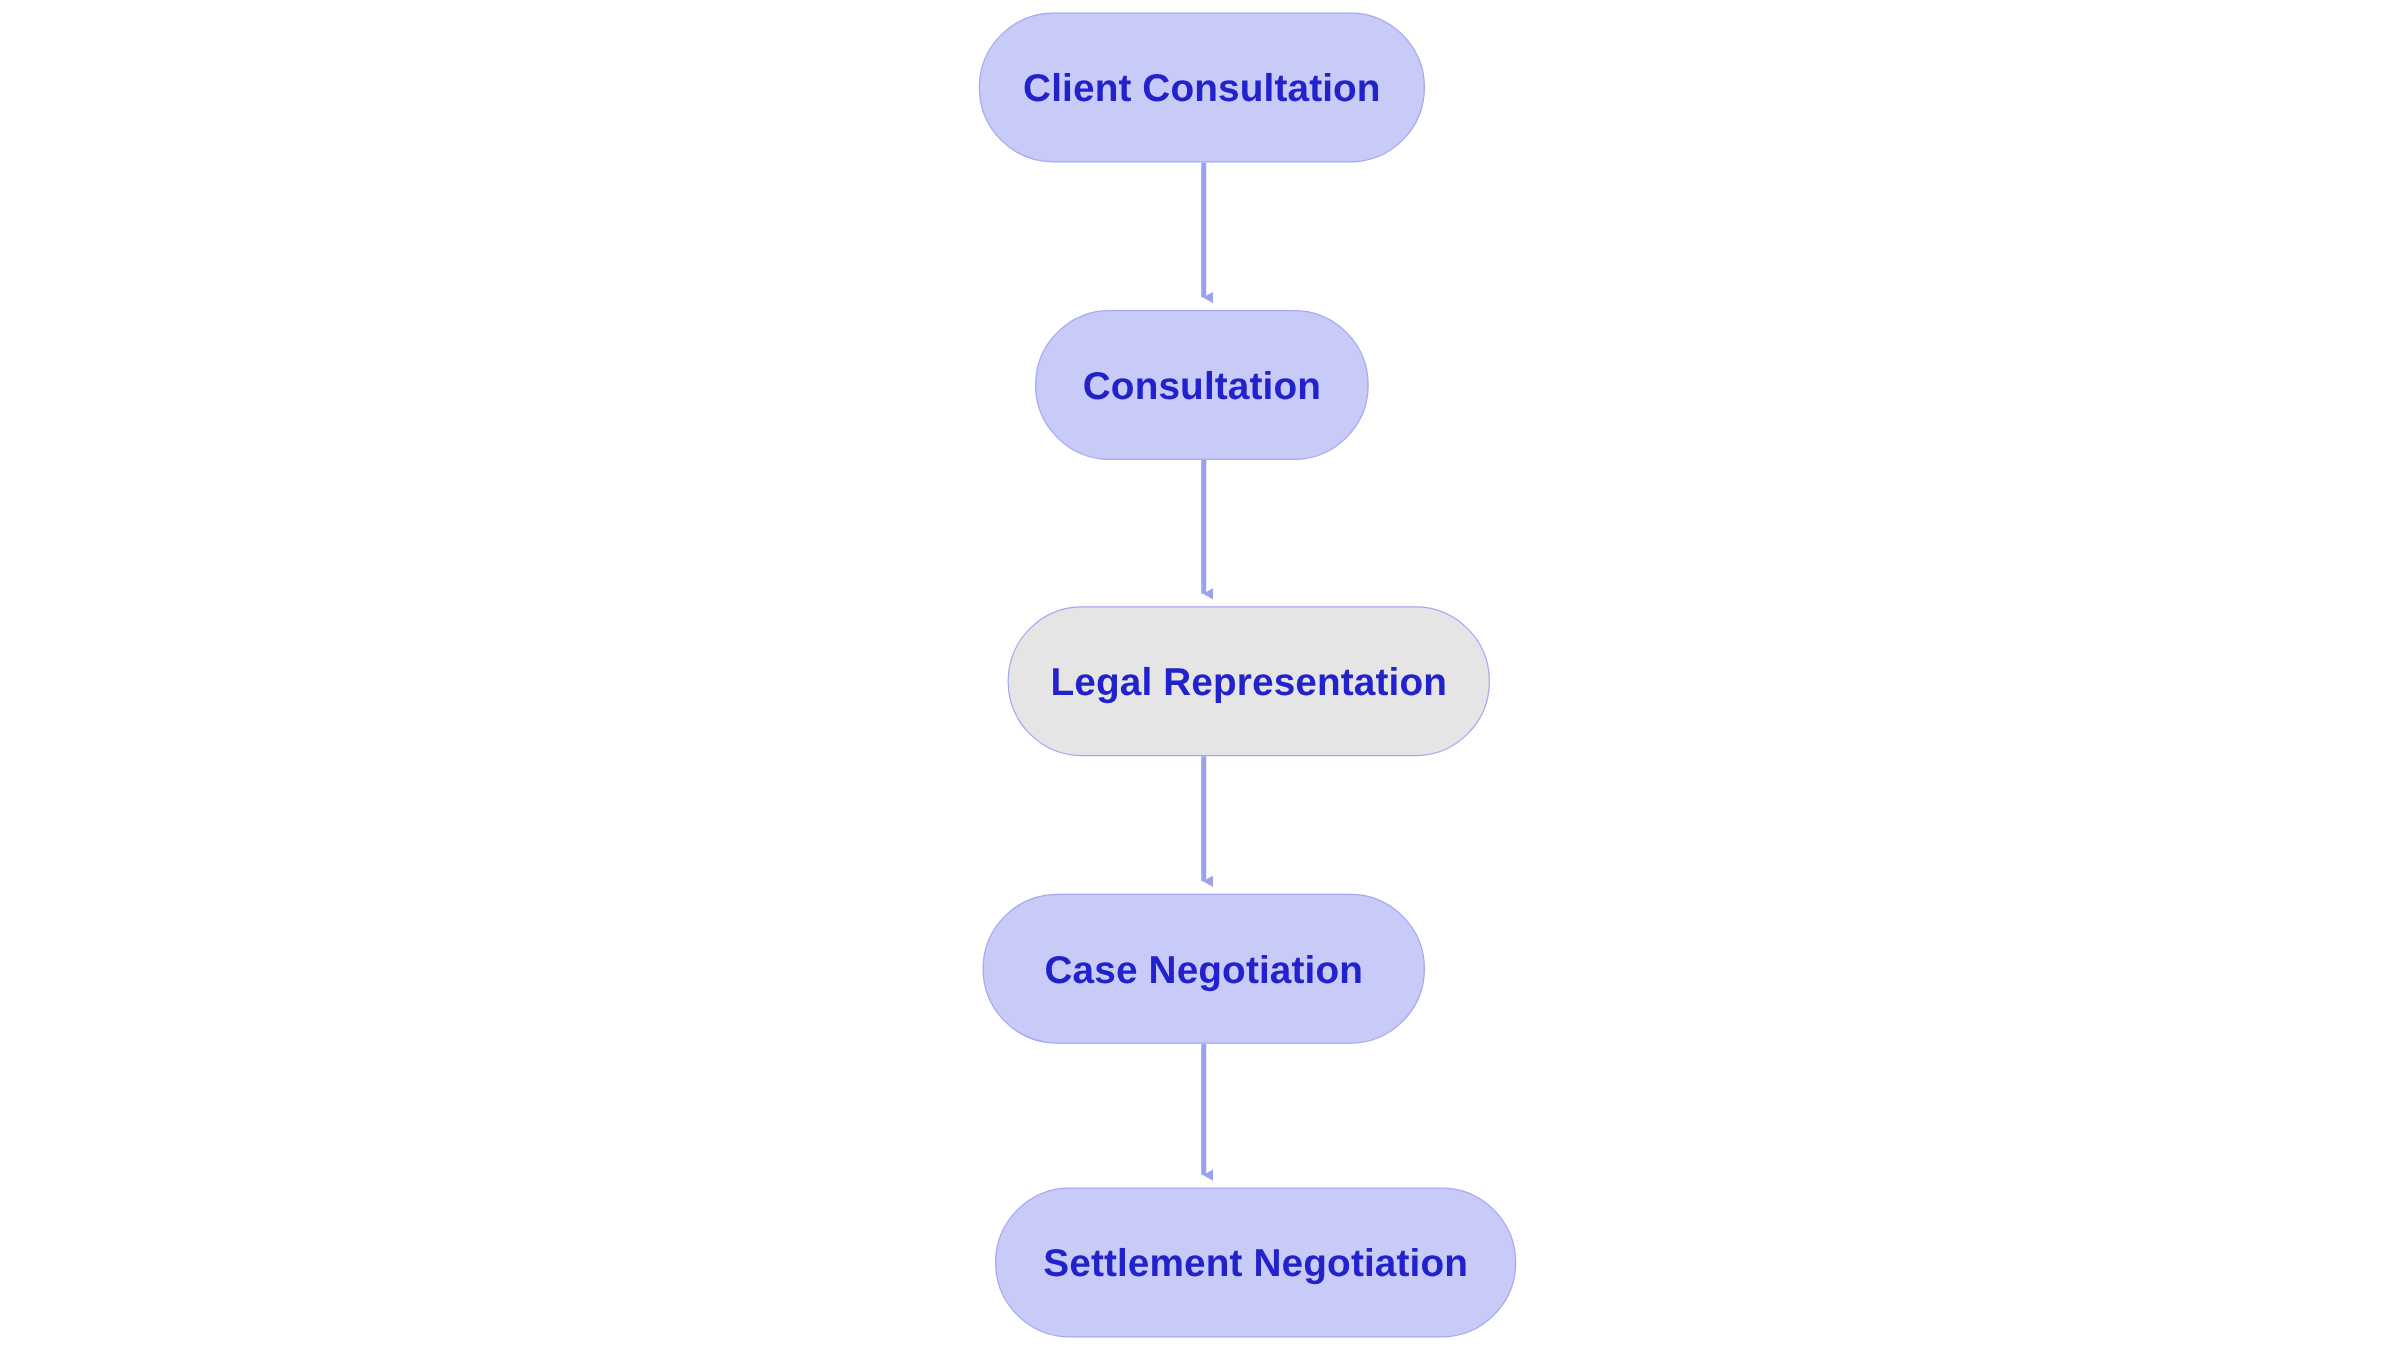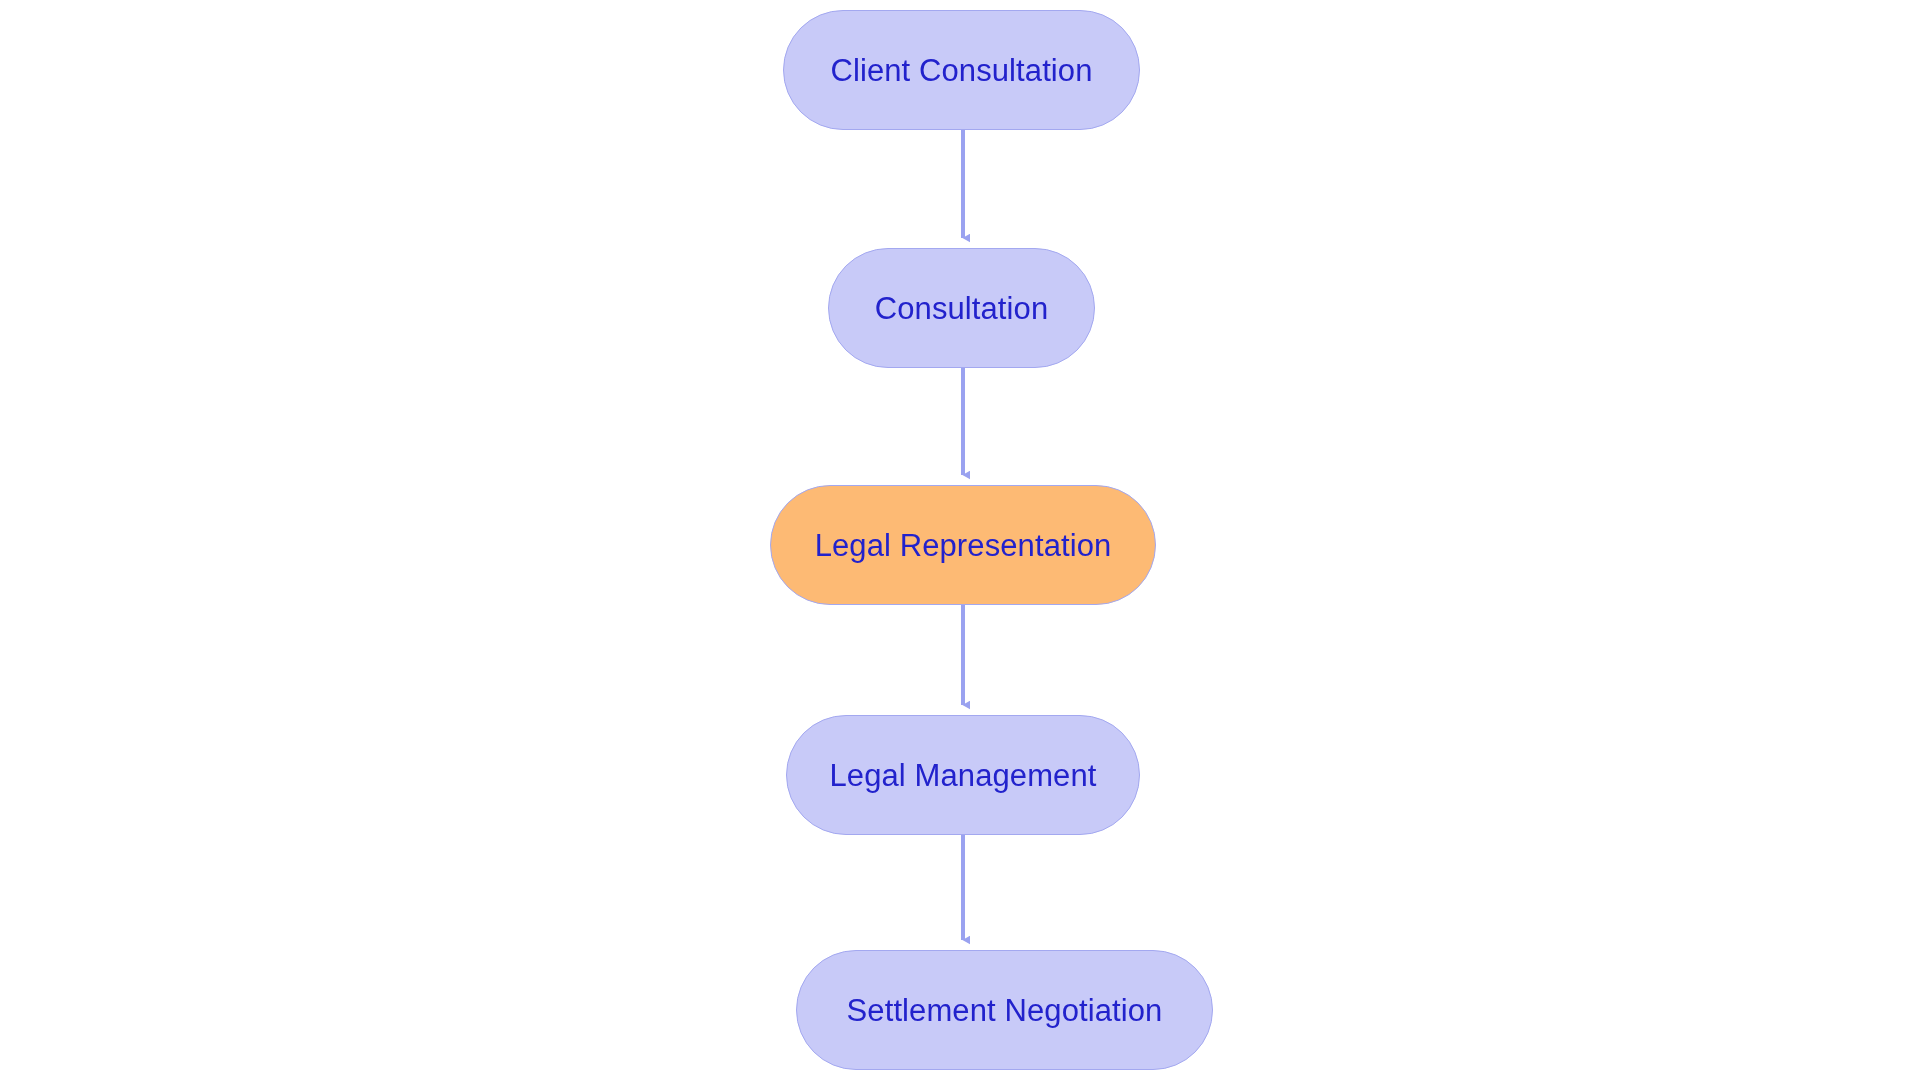--- a/index.html
+++ b/index.html
@@ -34,21 +34,21 @@
     justify-content: center;
     background: #c8caf8;
     border: 1.6px solid #a3a8f0;
     border-radius: 999px;
     z-index: 2;
   }
   .node-label {
     color: #2222cc;
     font-family: "Liberation Sans", sans-serif;
     font-size: 31px;
-    font-weight: 400;
+    font-weight: 700;
     line-height: 1;
     letter-spacing: 0.1px;
     white-space: nowrap;
     user-select: none;
   }
 </style>
 </head>
 <body>
 
 <div id="flow-canvas">
@@ -67,24 +67,24 @@
       </g>
   </svg>
 
   <div id="node-layer">
       <div class="node" style="left: 783px; top: 10px; width: 357px; height: 120px; background: rgb(200, 202, 248); border-color: rgb(163, 168, 240);">
         <span class="node-label" style="color: rgb(34, 34, 204);">Client Consultation</span>
       </div>
       <div class="node" style="left: 828px; top: 248px; width: 267px; height: 120px; background: rgb(200, 202, 248); border-color: rgb(163, 168, 240);">
         <span class="node-label" style="color: rgb(34, 34, 204);">Consultation</span>
       </div>
-      <div class="node" style="left: 770px; top: 485px; width: 386px; height: 120px; background: #fdba74; border-color: rgb(163, 168, 240);">
+      <div class="node" style="left: 806px; top: 485px; width: 386px; height: 120px; background: #e5e5e5; border-color: rgb(163, 168, 240);">
         <span class="node-label" style="color: rgb(34, 34, 204);">Legal Representation</span>
       </div>
       <div class="node" style="left: 786px; top: 715px; width: 354px; height: 120px; background: rgb(200, 202, 248); border-color: rgb(163, 168, 240);">
-        <span class="node-label" style="color: rgb(34, 34, 204);">Legal Management</span>
+        <span class="node-label" style="color: rgb(34, 34, 204);">Case Negotiation</span>
       </div>
       <div class="node" style="left: 796px; top: 950px; width: 417px; height: 120px; background: rgb(200, 202, 248); border-color: rgb(163, 168, 240);">
         <span class="node-label" style="color: rgb(34, 34, 204);">Settlement Negotiation</span>
       </div>
     </div>
 
 </div>
 
 </body></html>

